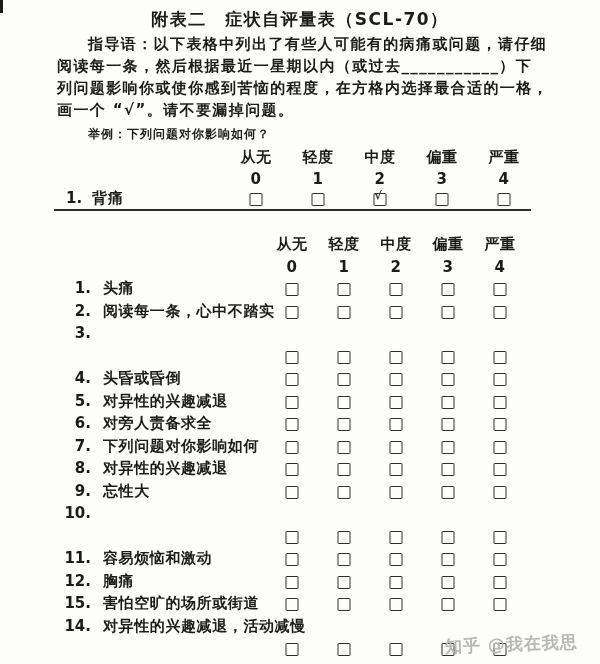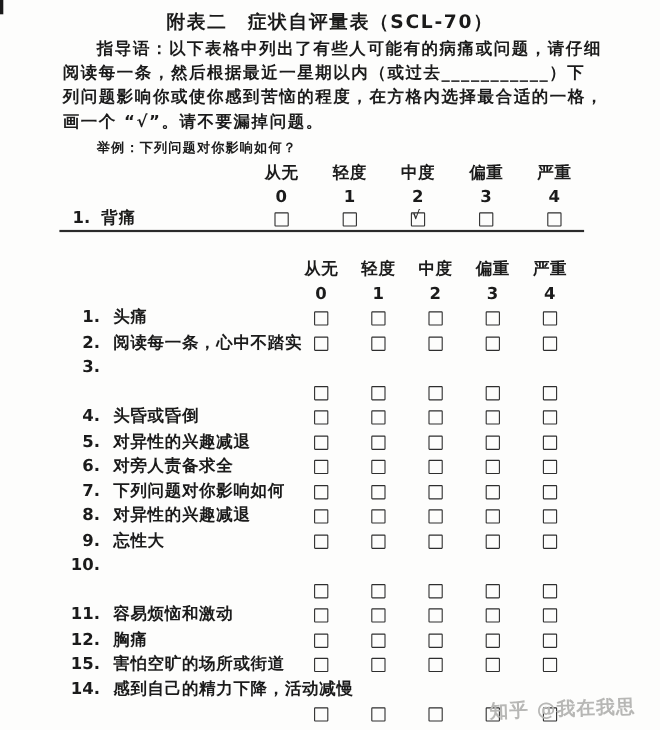--- a/index.html
+++ b/index.html
@@ -228,21 +228,21 @@
         <span class="tnum">15.</span>
         <span class="tlabel">害怕空旷的场所或街道</span>
         <span class="cb" style="left: 292px;"></span>
         <span class="cb" style="left: 344px;"></span>
         <span class="cb" style="left: 396px;"></span>
         <span class="cb" style="left: 448px;"></span>
         <span class="cb" style="left: 500px;"></span>
       </div>
       <div class="trow" style="top: 616.5px;">
         <span class="tnum">14.</span>
-        <span class="tlabel">感到自己的精力下降，活动减慢</span>
+        <span class="tlabel">对异性的兴趣减退，活动减慢</span>
       </div>
       <div class="trow" style="top: 639px;">
         <span class="cb" style="left: 292px;"></span>
         <span class="cb" style="left: 344px;"></span>
         <span class="cb" style="left: 396px;"></span>
         <span class="cb" style="left: 448px;"></span>
         <span class="cb" style="left: 500px;"></span>
       </div>
     </div>
 

